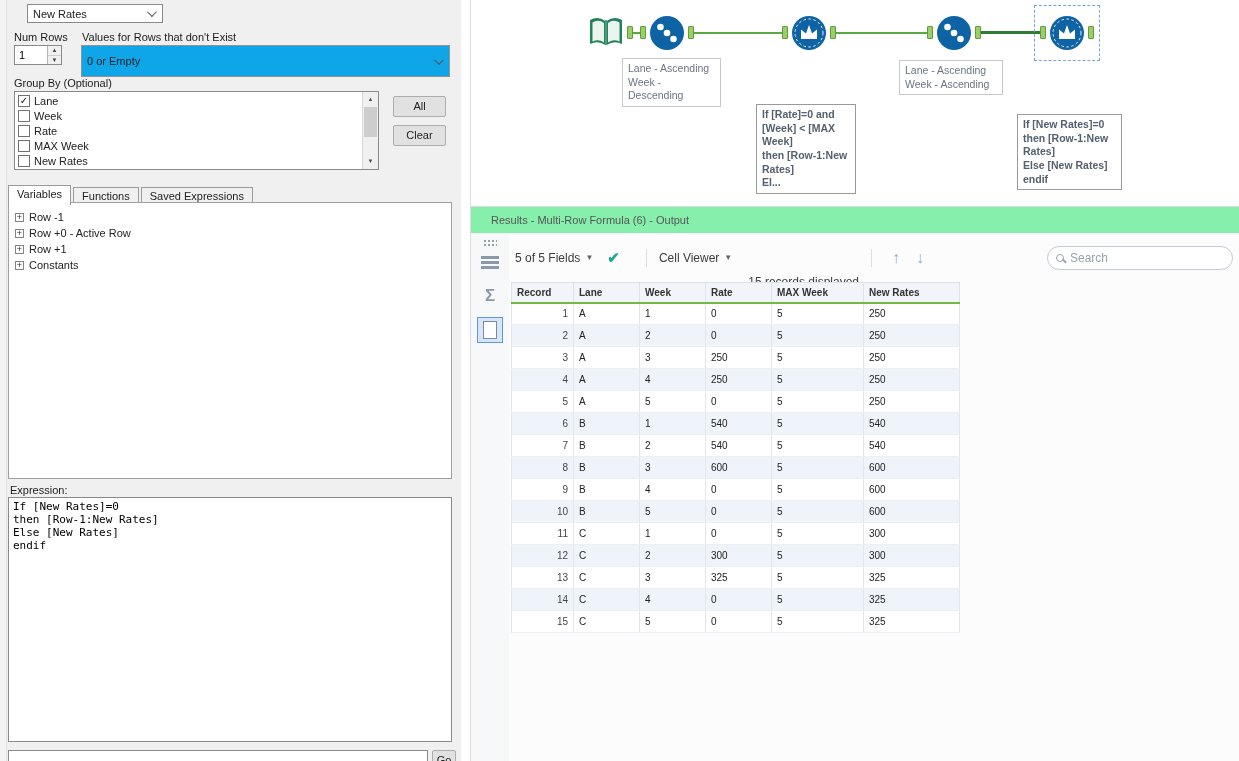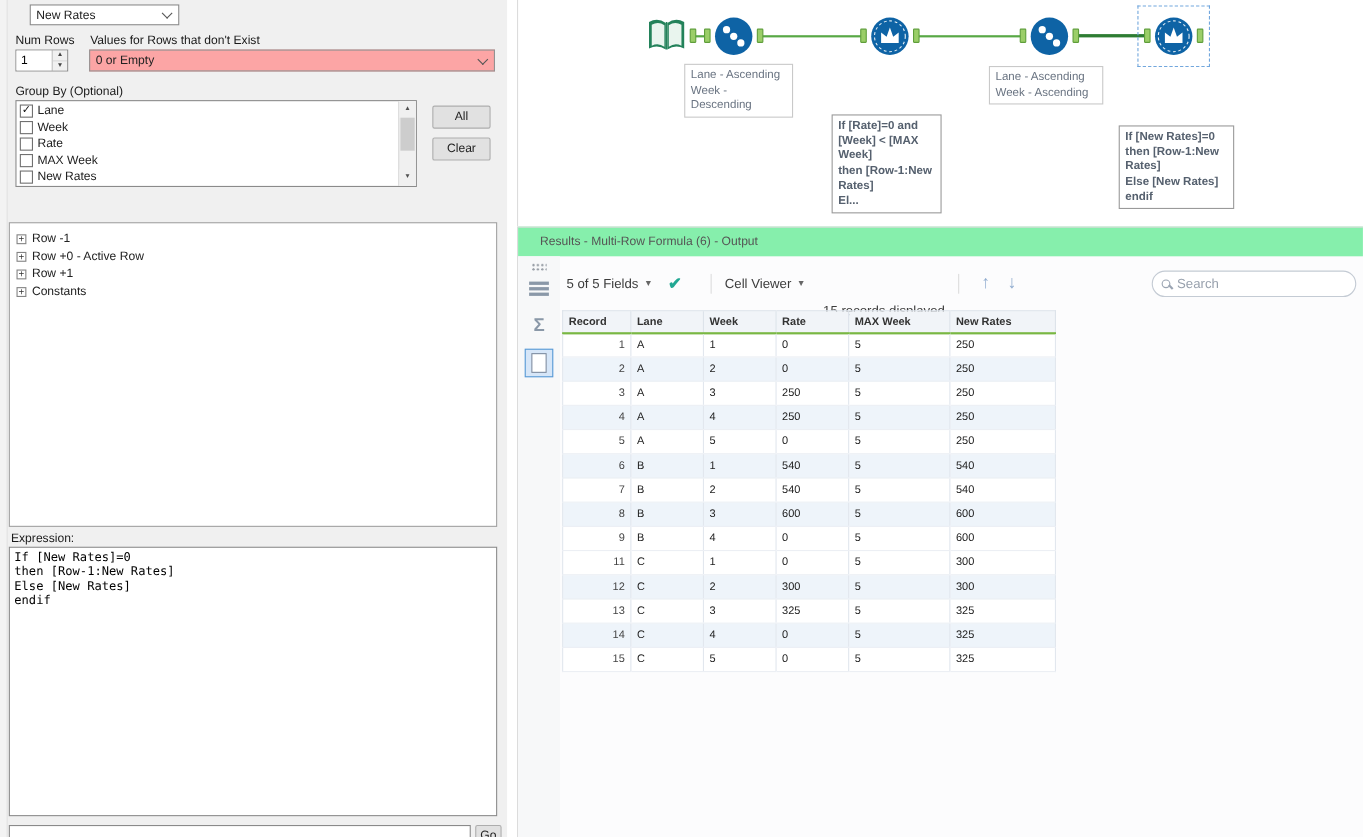--- a/index.html
+++ b/index.html
@@ -15,21 +15,21 @@
   .chev { width:7px; height:7px; border-right:1.4px solid #555; border-bottom:1.4px solid #555; transform:rotate(45deg) translateY(-2px); display:inline-block; }
   .field-combo { left:27px; top:4px; width:136px; height:19px; }
   .lbl { position:absolute; color:#1a1a1a; }
   .num-rows-lbl { left:14px; top:31px; }
   .values-lbl { left:82px; top:31px; }
   .spinner { position:absolute; left:14px; top:45px; width:48px; height:20px; background:#fff; border:1px solid #8a8a8a; display:flex; }
   .spinner input { flex:1; width:28px; border:none; outline:none; font:11px "Liberation Sans",sans-serif; padding-left:4px; }
   .spin-btns { width:14px; border-left:1px solid #b5b5b5; display:flex; flex-direction:column; }
   .spin-btns span { flex:1; background:#f0f0f0; font-size:6px; line-height:8px; text-align:center; color:#444; border-bottom:1px solid #cfcfcf; cursor:default; }
   .spin-btns span:last-child { border-bottom:none; }
-  .values-combo { left:81px; top:45px; width:369px; height:20px; background:#fca5a5; border:1px solid #929292; }
+  .values-combo { left:81px; top:45px; width:369px; height:32px; background:#0ea5e9; border:1px solid #929292; }
   .groupby-lbl { left:14px; top:77px; }
   .listbox { position:absolute; left:14px; top:91px; width:365px; height:79px; background:#fff; border:1px solid #8a8a8a; }
   .listbox-items { position:absolute; left:0; top:1px; right:17px; bottom:0; overflow:hidden; }
   .gb-item { display:flex; align-items:center; height:15px; padding-left:3px; }
   .cbx { width:12px; height:12px; border:1px solid #707070; background:#fff; margin-right:4px; font-size:10px; line-height:10px; text-align:center; color:#111; flex:0 0 auto; }
   .scrollbar { position:absolute; right:0; top:0; bottom:0; width:16px; background:#f0f0f0; border-left:1px solid #d9d9d9; }
   .scrollbar .sb-btn { height:15px; font-size:6px; color:#505050; text-align:center; line-height:15px; background:#f0f0f0; }
   .scrollbar .sb-thumb { position:absolute; top:15px; left:1px; right:1px; height:30px; background:#cdcdcd; }
   .scrollbar .sb-btn.down { position:absolute; bottom:0; left:0; right:0; }
   .win-btn { position:absolute; width:53px; height:21px; background:#e1e1e1; border:1px solid #adadad; border-radius:2px; font-size:11px; text-align:center; line-height:19px; cursor:default; }
@@ -149,20 +149,21 @@
       <div class="scrollbar">
         <div class="sb-btn">▲</div>
         <div class="sb-thumb"></div>
         <div class="sb-btn down">▼</div>
       </div>
     </div>
 
     <div class="win-btn all-btn">All</div>
     <div class="win-btn clear-btn">Clear</div>
 
+    <div class="tabs"><span class="tab active">Variables</span><span class="tab">Functions</span><span class="tab">Saved Expressions</span></div>
 
     <div class="tree-panel">
         <div class="tree-item">
           <span class="plus">+</span>
           <span>Row -1</span>
         </div>
         <div class="tree-item">
           <span class="plus">+</span>
           <span>Row +0 - Active Row</span>
         </div>
@@ -382,20 +383,28 @@
                   <td class="col5">600</td>
                 </tr>
                 <tr class="odd">
                   <td class="col0">9</td>
                   <td class="col1">B</td>
                   <td class="col2">4</td>
                   <td class="col3">0</td>
                   <td class="col4">5</td>
                   <td class="col5">600</td>
                 </tr>
+                <tr class="even">
+                  <td class="col0">10</td>
+                  <td class="col1">B</td>
+                  <td class="col2">5</td>
+                  <td class="col3">0</td>
+                  <td class="col4">5</td>
+                  <td class="col5">600</td>
+                </tr>
                 <tr class="odd">
                   <td class="col0">11</td>
                   <td class="col1">C</td>
                   <td class="col2">1</td>
                   <td class="col3">0</td>
                   <td class="col4">5</td>
                   <td class="col5">300</td>
                 </tr>
                 <tr class="even">
                   <td class="col0">12</td>

